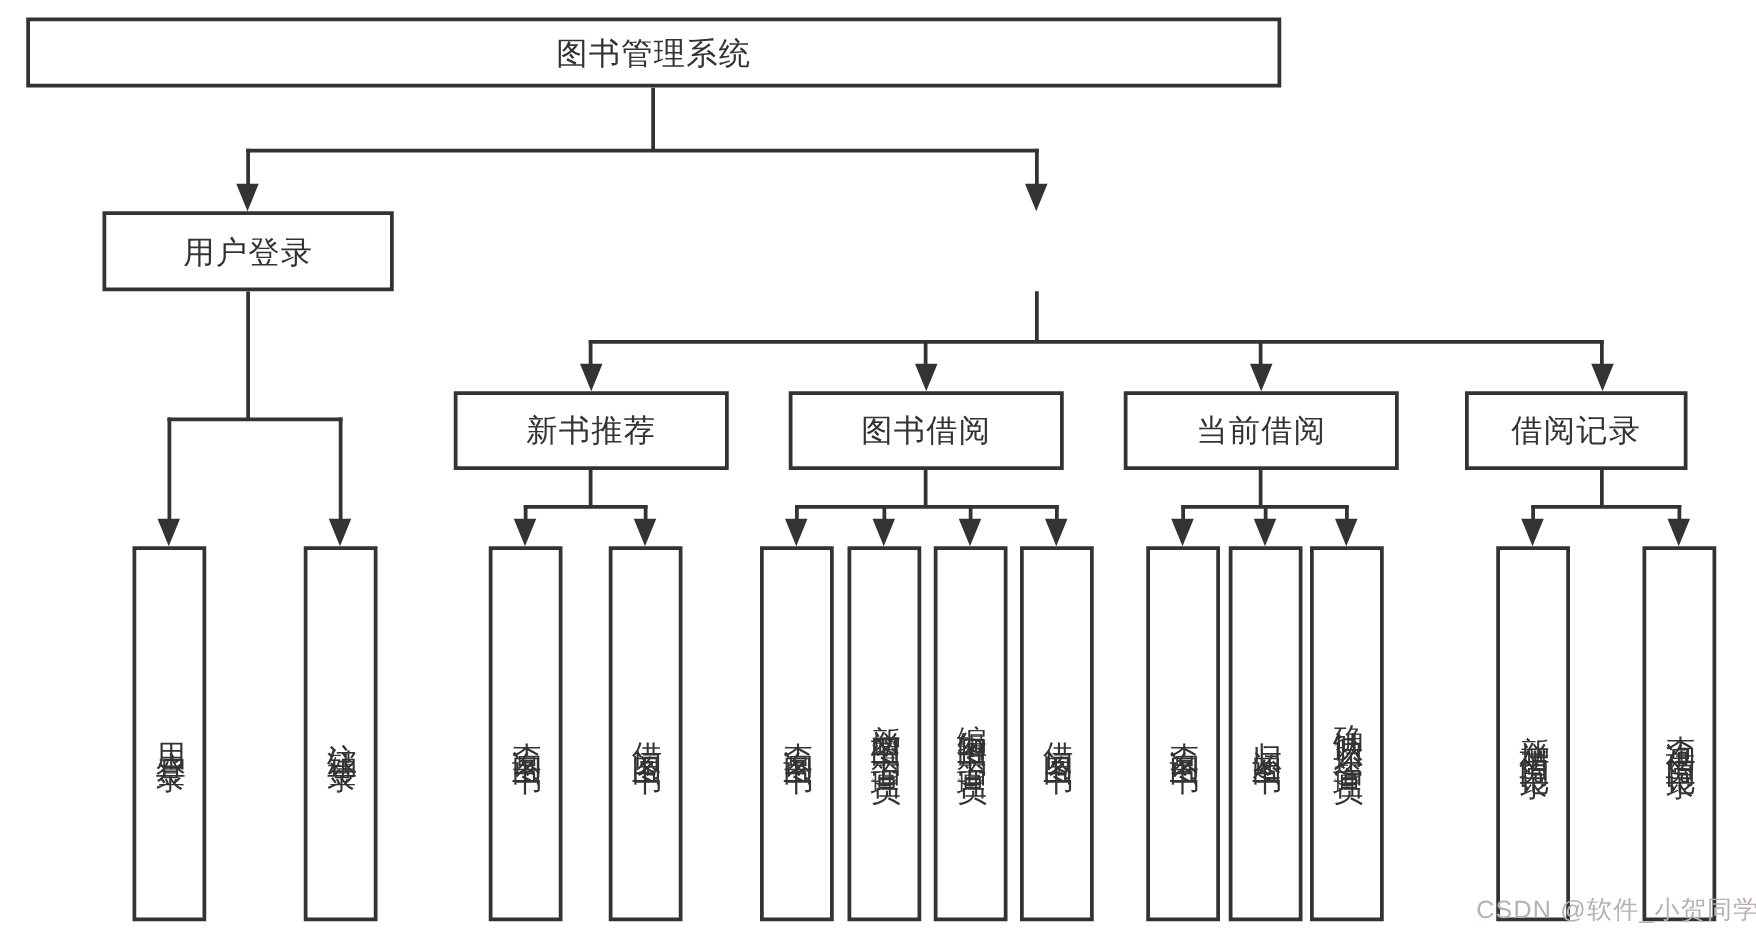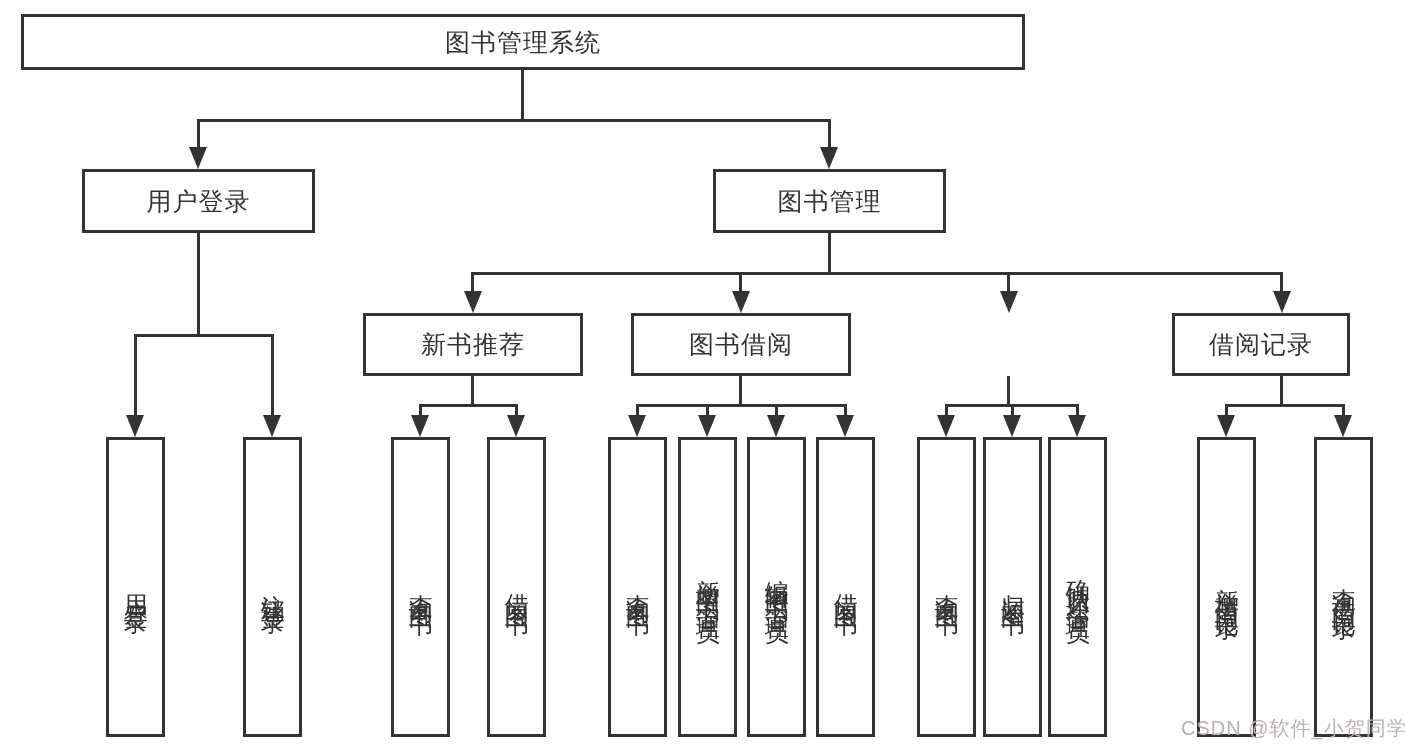--- a/index.html
+++ b/index.html
@@ -56,23 +56,20 @@
   <div class="vline" style="left:521px;top:70px;width:3px;height:51px"></div>
   <div class="hline" style="left:197px;top:119px;width:634px;height:3px"></div>
   <div class="vline" style="left:197px;top:119px;width:3px;height:32px"></div>
   <div class="vline" style="left:828px;top:119px;width:3px;height:32px"></div>
   <div class="arrow" style="left:189px;top:147px"></div>
   <div class="arrow" style="left:820px;top:147px"></div>
 
   <div class="box" style="left:82px;top:169px;width:233px;height:64px">
     <span class="lbl">用户登录</span>
   </div>
-  <div class="box" style="left:713px;top:169px;width:233px;height:64px">
-    <span class="lbl">图书管理</span>
-  </div>
 
   <div class="vline" style="left:197px;top:233px;width:3px;height:102px"></div>
   <div class="hline" style="left:134px;top:334px;width:140px;height:3px"></div>
   <div class="vline" style="left:134px;top:334px;width:3px;height:83px"></div>
   <div class="vline" style="left:271px;top:334px;width:3px;height:83px"></div>
   <div class="arrow" style="left:126px;top:415px"></div>
   <div class="arrow" style="left:263px;top:415px"></div>
 
   <div class="vline" style="left:828px;top:233px;width:3px;height:41px"></div>
   <div class="hline" style="left:471px;top:272px;width:812px;height:3px"></div>
@@ -83,20 +80,23 @@
   <div class="arrow" style="left:464px;top:291px"></div>
   <div class="arrow" style="left:732px;top:291px"></div>
   <div class="arrow" style="left:1000px;top:291px"></div>
   <div class="arrow" style="left:1273px;top:291px"></div>
 
   <div class="box" style="left:631px;top:313px;width:220px;height:63px">
     <span class="lbl">图书借阅</span>
   </div>
   <div class="box" style="left:363px;top:313px;width:220px;height:63px">
     <span class="lbl">新书推荐</span>
+  </div>
+  <div class="box" style="left:899px;top:313px;width:220px;height:63px">
+    <span class="lbl">当前借阅</span>
   </div>
   <div class="box" style="left:1172px;top:313px;width:178px;height:63px">
     <span class="lbl">借阅记录</span>
   </div>
 
   <div class="vline" style="left:471px;top:376px;width:3px;height:29px"></div>
   <div class="vline" style="left:739px;top:376px;width:3px;height:29px"></div>
   <div class="vline" style="left:1007px;top:376px;width:3px;height:29px"></div>
   <div class="vline" style="left:1280px;top:376px;width:3px;height:29px"></div>
 

